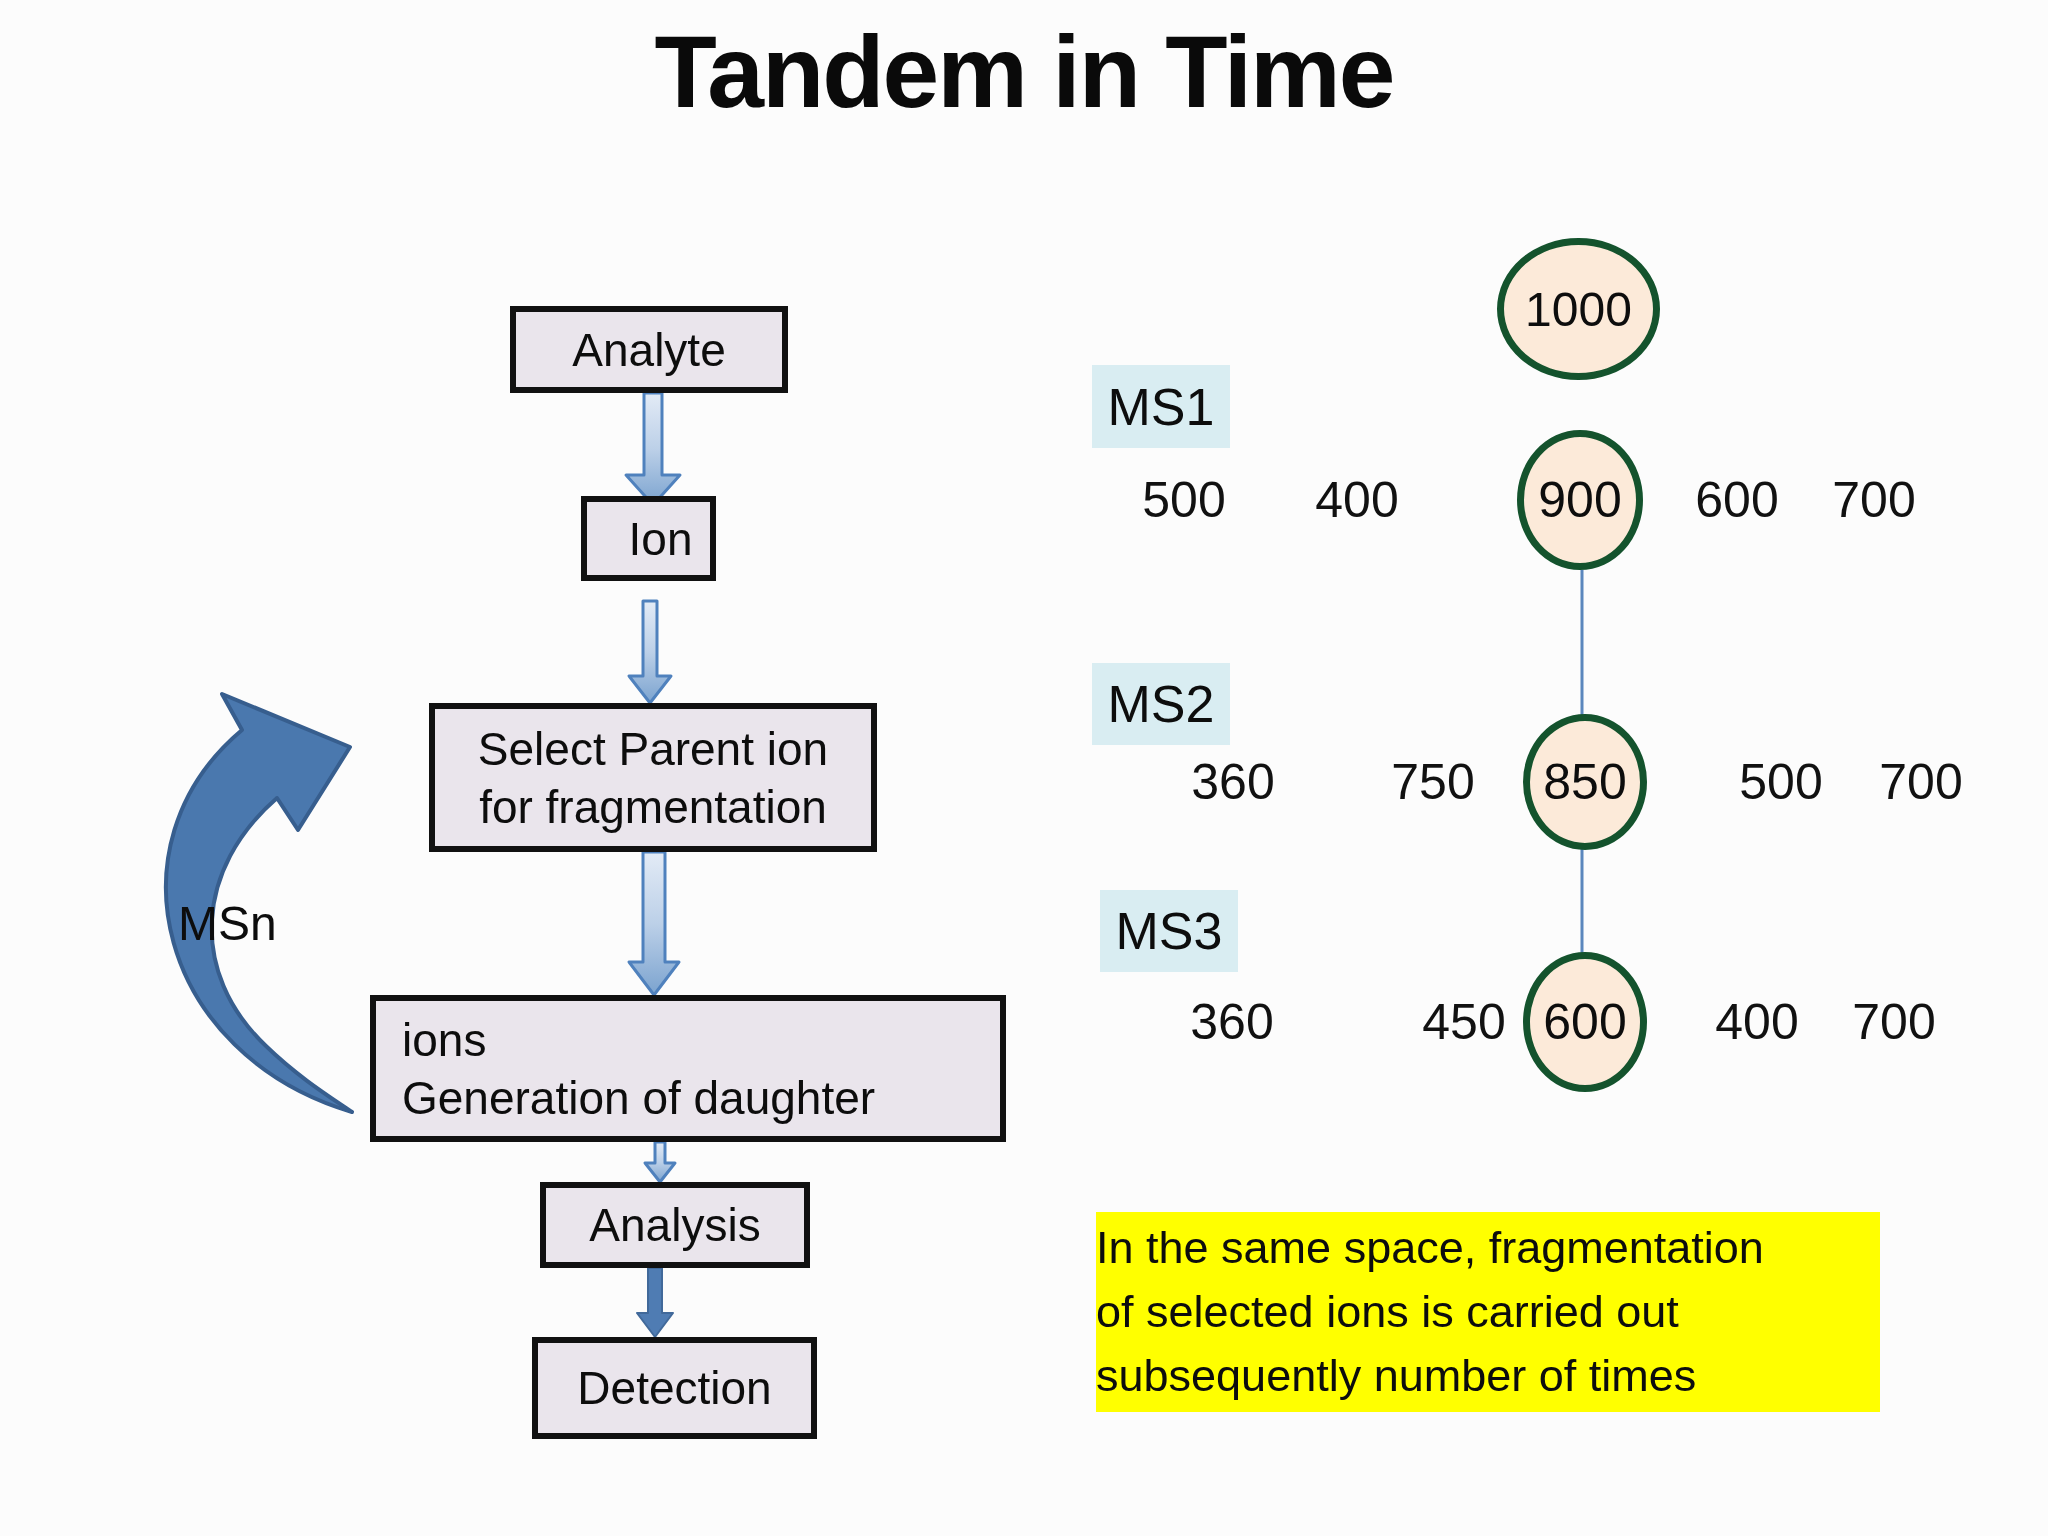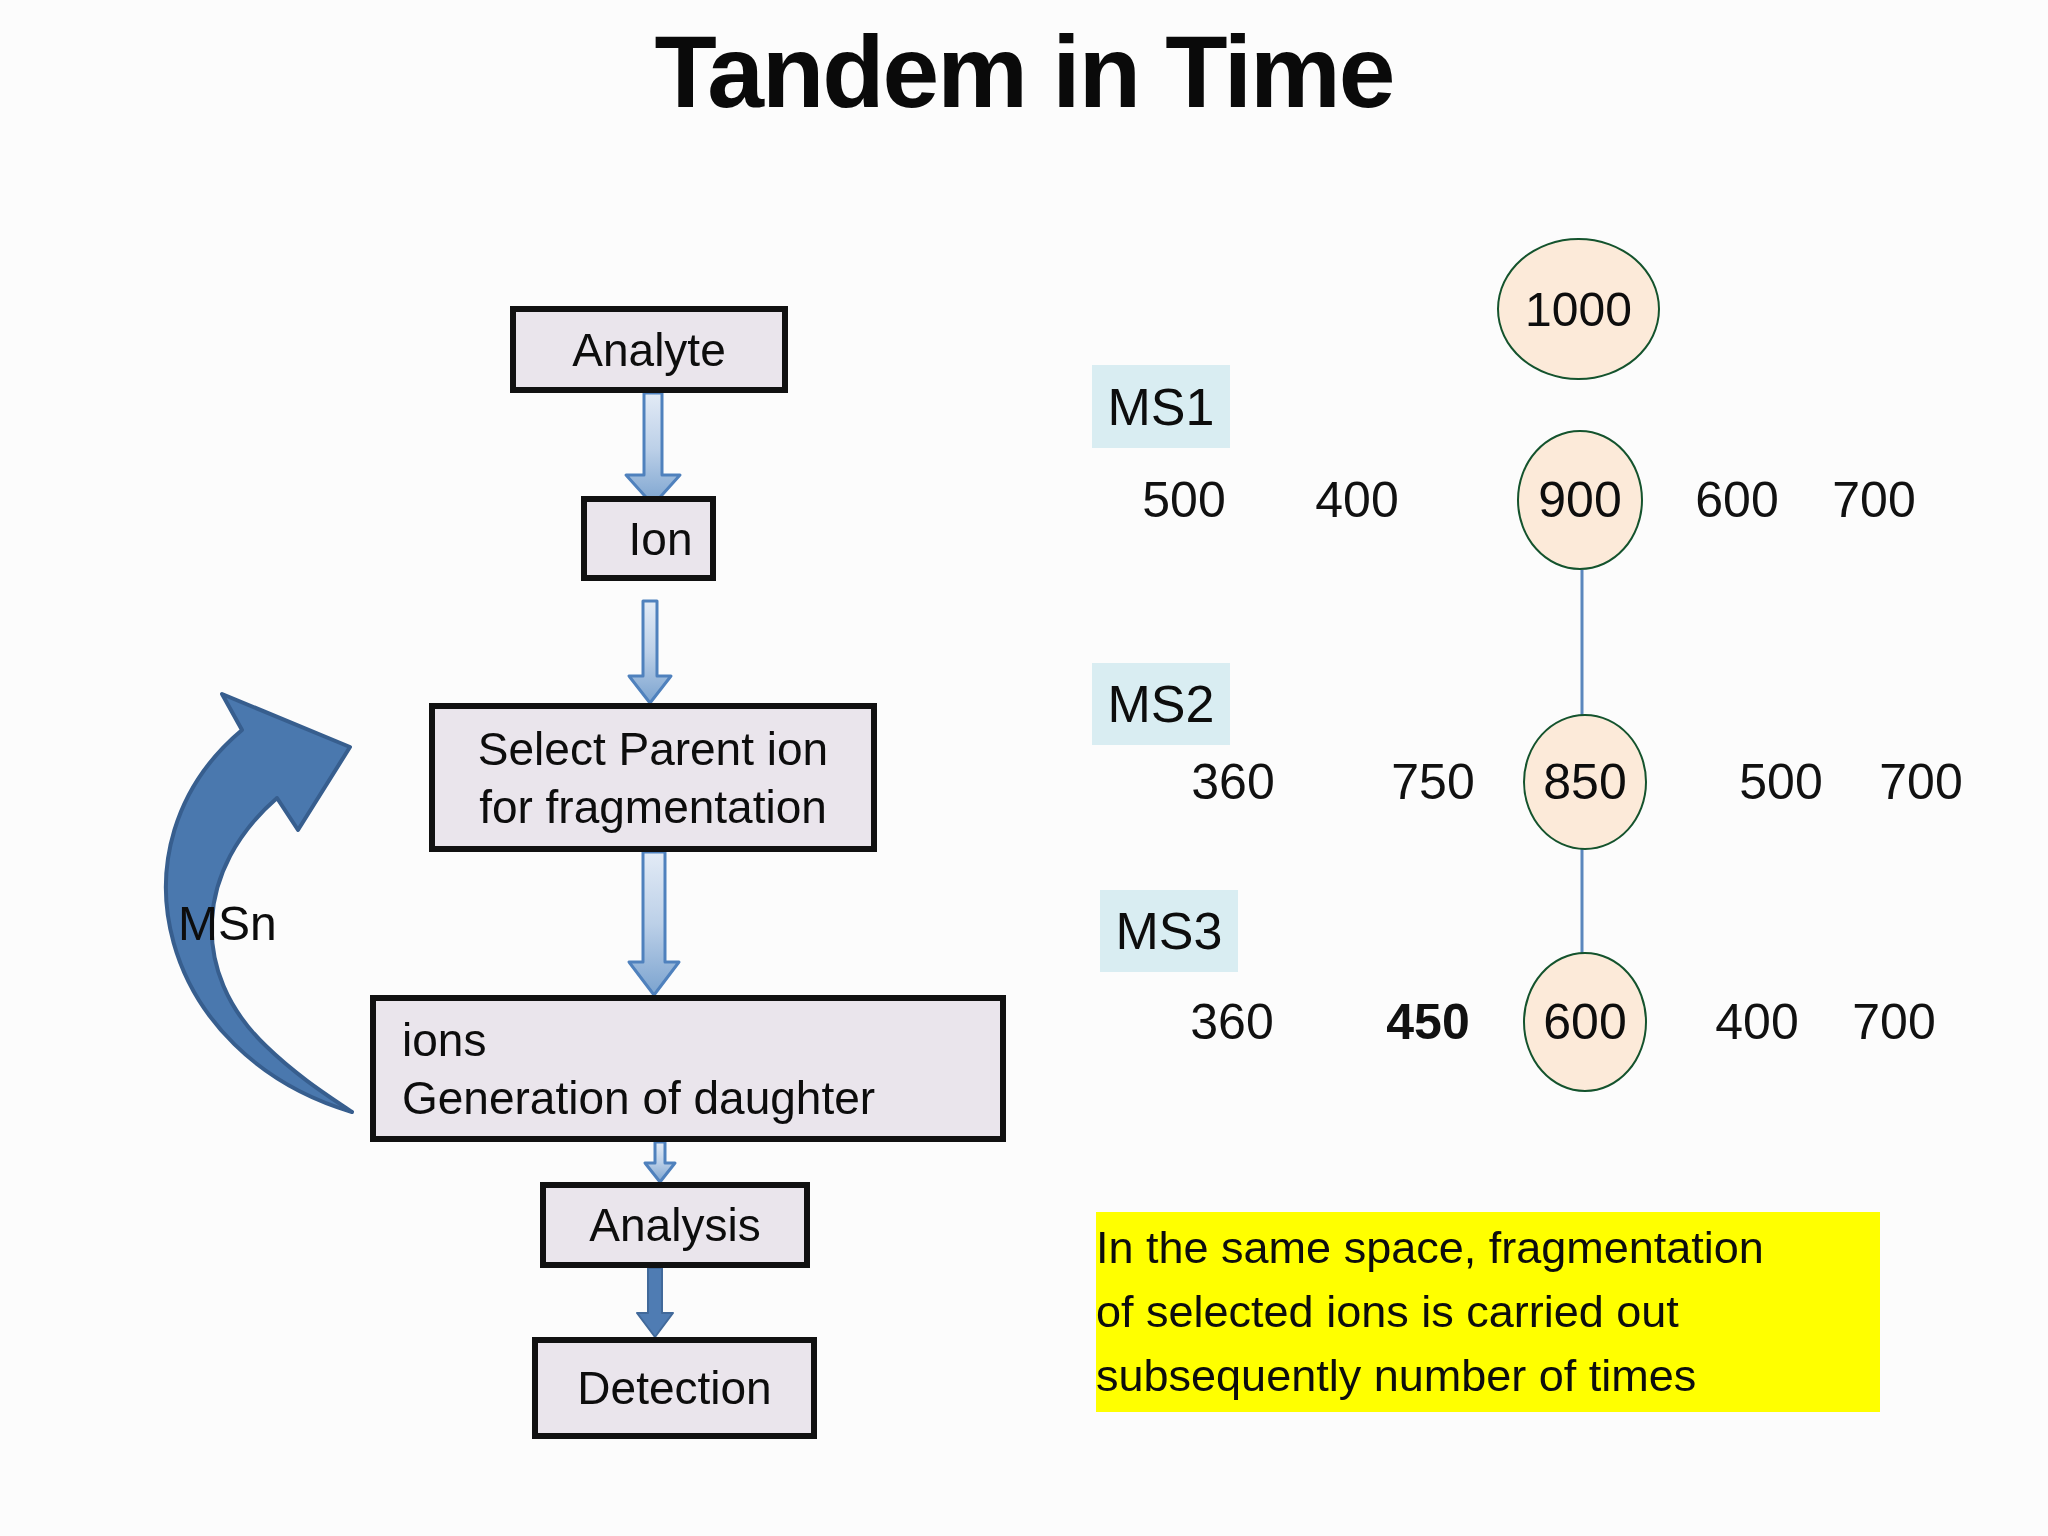--- a/index.html
+++ b/index.html
@@ -24,21 +24,21 @@
   .loop-label{font-size:48px;color:#0d0d0d;}
   .badge{
     position:absolute;background:#d9edf2;display:flex;align-items:center;justify-content:center;
     font-size:52px;color:#0d0d0d;box-sizing:border-box;
   }
   .num{
     position:absolute;width:140px;height:60px;line-height:60px;text-align:center;
     font-size:50px;color:#111111;
   }
   .ion-ellipse{
-    position:absolute;border:2px solid #14532d;border-radius:50%;
+    position:absolute;border:7px solid #14532d;border-radius:50%;
     background:#fcead9;box-sizing:border-box;
     display:flex;align-items:center;justify-content:center;
     font-size:48px;color:#0d0d0d;
   }
   #note-box{
     position:absolute;left:1096px;top:1212px;width:784px;height:200px;
     background:#ffff00;display:flex;flex-direction:column;align-items:flex-start;justify-content:center;
     font-size:45px;line-height:64px;text-align:center;color:#0d0d0d;
   }
 </style>
@@ -133,21 +133,21 @@
   <div class="ion-ellipse" style="left:1523px;top:714px;width:124px;height:136px;font-size:50px;">
     <span>850</span>
   </div>
   <div class="num" style="left:1711px;top:752px;">500</div>
   <div class="num" style="left:1851px;top:752px;">700</div>
 
   <div class="badge" style="left:1100px;top:890px;width:138px;height:82px;">
     <span>MS3</span>
   </div>
   <div class="num" style="left:1162px;top:992px;">360</div>
-  <div class="num" style="left:1358px;top:992px;font-weight:bold;">450</div>
+  <div class="num" style="left:1394px;top:992px;">450</div>
   <div class="ion-ellipse" style="left:1523px;top:952px;width:124px;height:140px;font-size:50px;">
     <span>600</span>
   </div>
   <div class="num" style="left:1687px;top:992px;">400</div>
   <div class="num" style="left:1824px;top:992px;">700</div>
 
   <div id="note-box">
     <span>In the same space, fragmentation</span>
     <span>of selected ions is carried out</span>
     <span>subsequently number of times</span>

